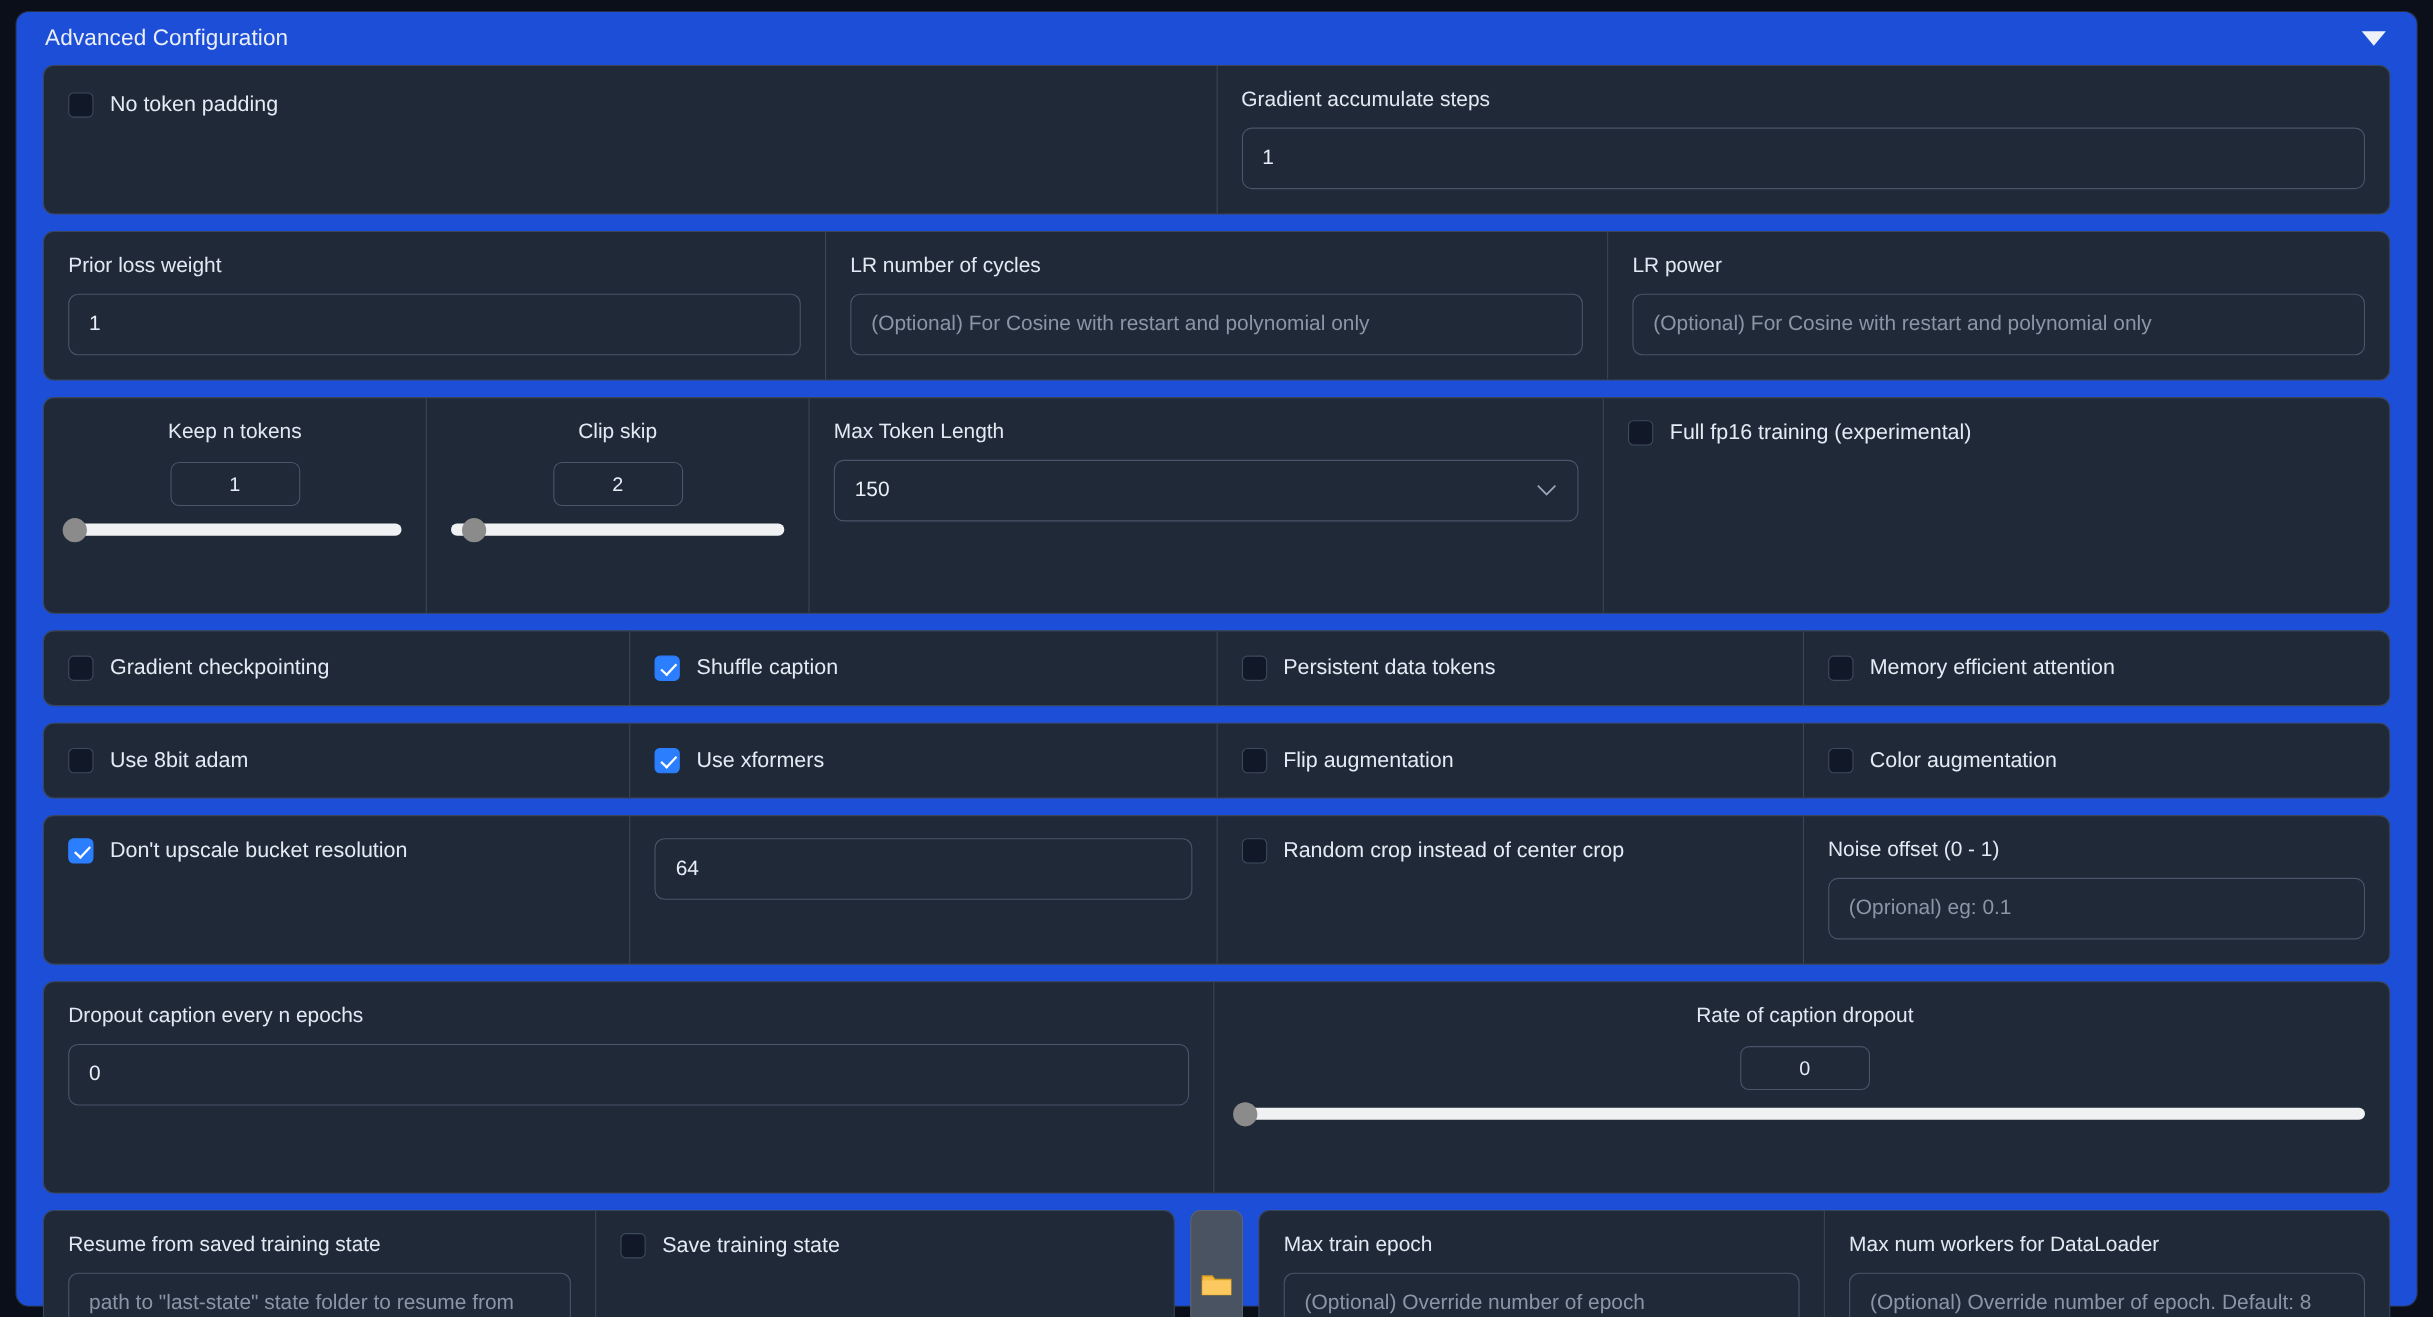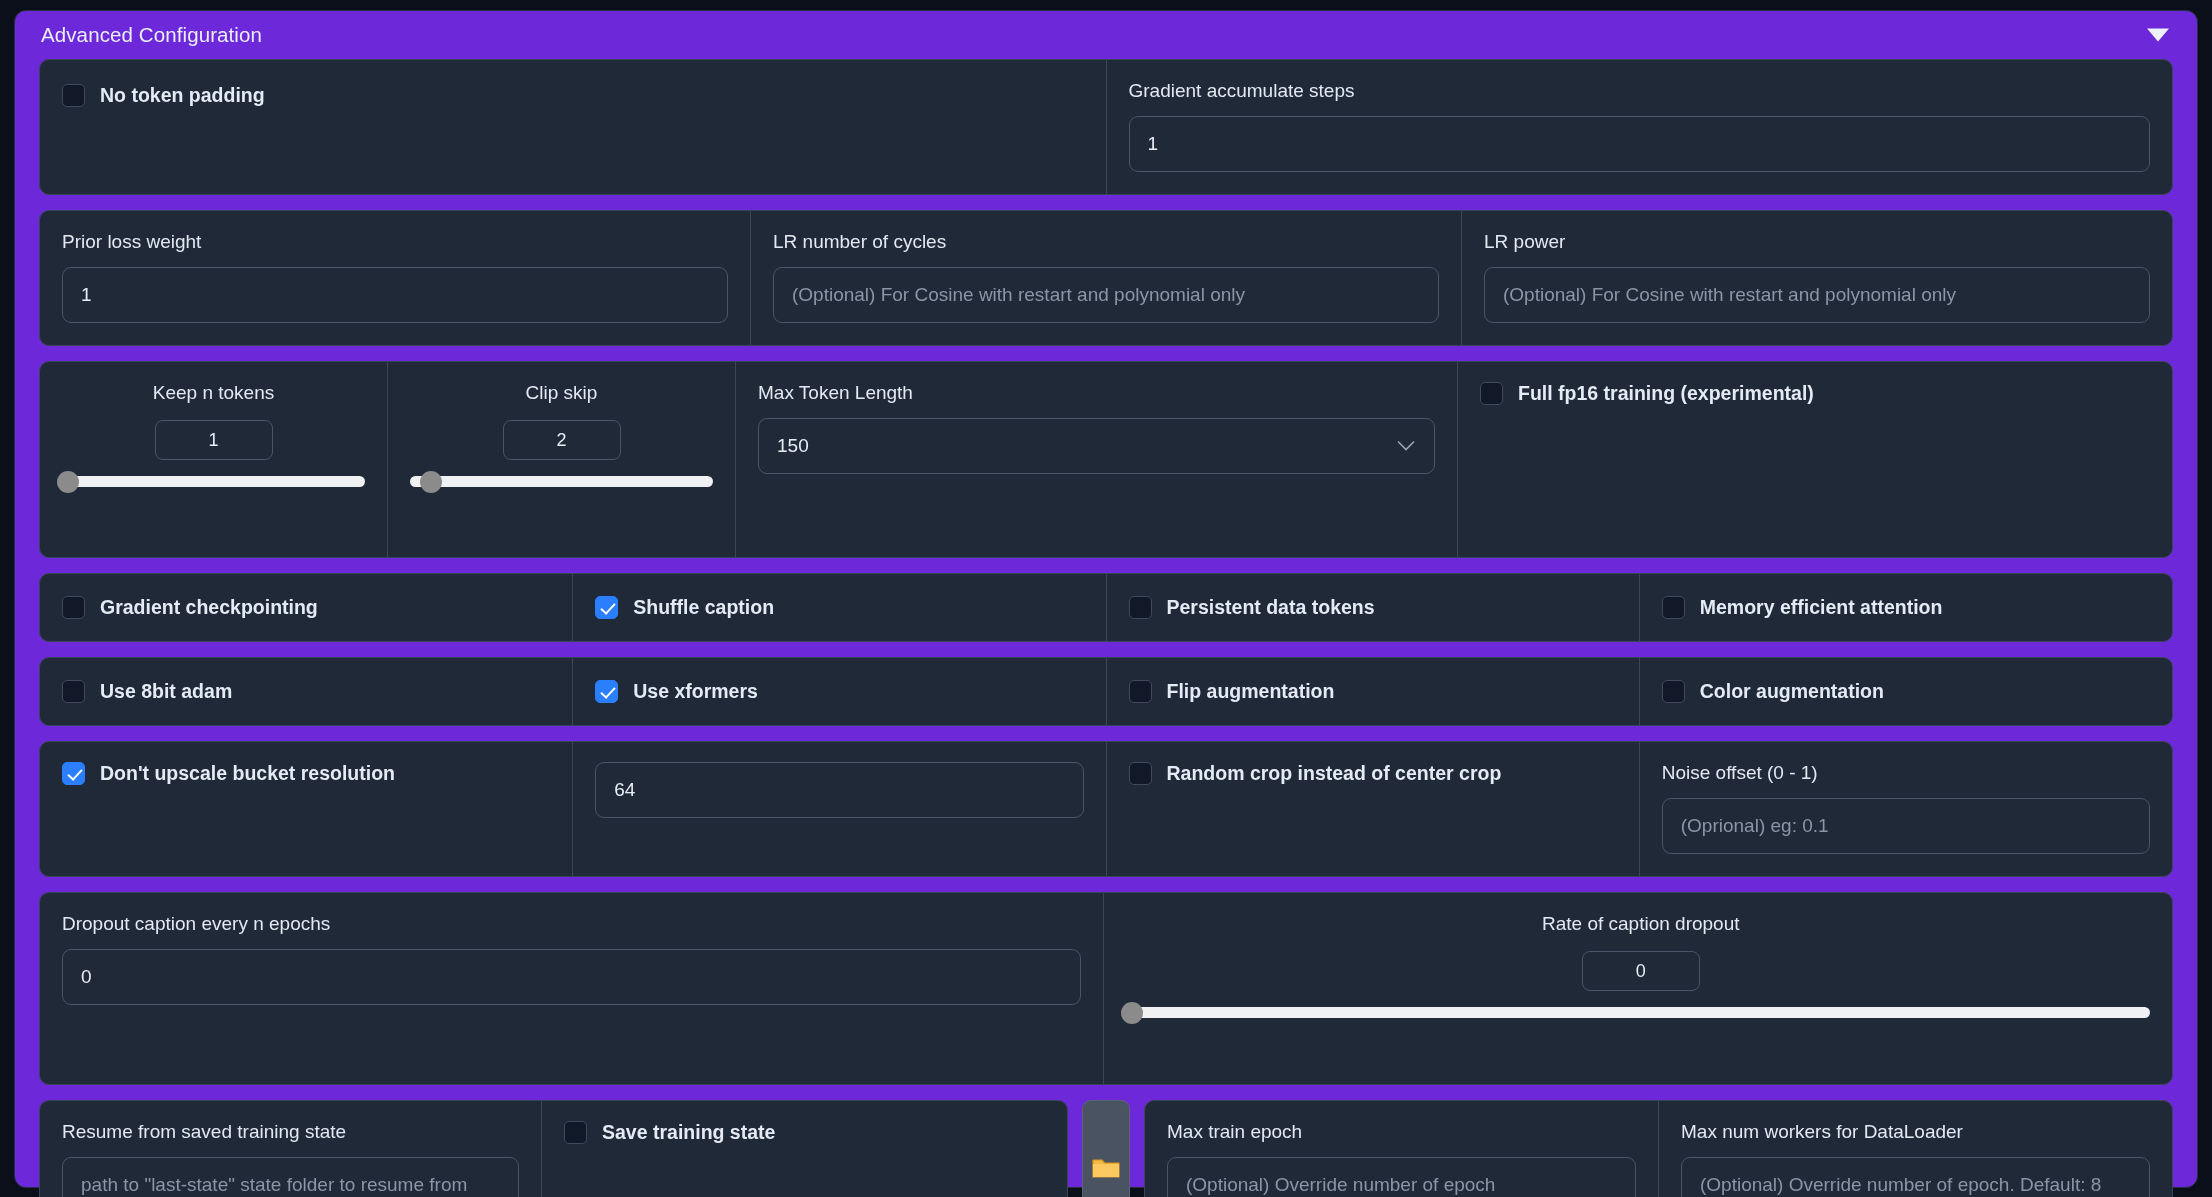--- a/index.html
+++ b/index.html
@@ -11,21 +11,21 @@
     font-family: "Liberation Sans", sans-serif;
     overflow: hidden;
   }
 
   .panel {
     position: absolute;
     left: 14px;
     top: 10px;
     width: 2184px;
     height: 1178px;
-    background: #6d28d9;
+    background: #1d4ed8;
     border-radius: 12px;
     border: 1px solid #252f40;
   }
 
   
   .acc-header {
     position: relative;
     height: 48px;
     padding: 0 26px;
     display: flex;
@@ -130,21 +130,20 @@
     left: 7.5px; top: 3px;
     width: 6px; height: 12px;
     border: solid #ffffff;
     border-width: 0 2.4px 2.4px 0;
     transform: rotate(43deg);
   }
   .chk-label {
     font-size: 19.5px;
     color: #e5ebf5;
     white-space: nowrap;
-    font-weight: bold;
   }
 
   
   .slider-head {
     display: flex;
     align-items: center;
     gap: 16px;
     margin-bottom: 16px;
     flex-direction: column;
   }

